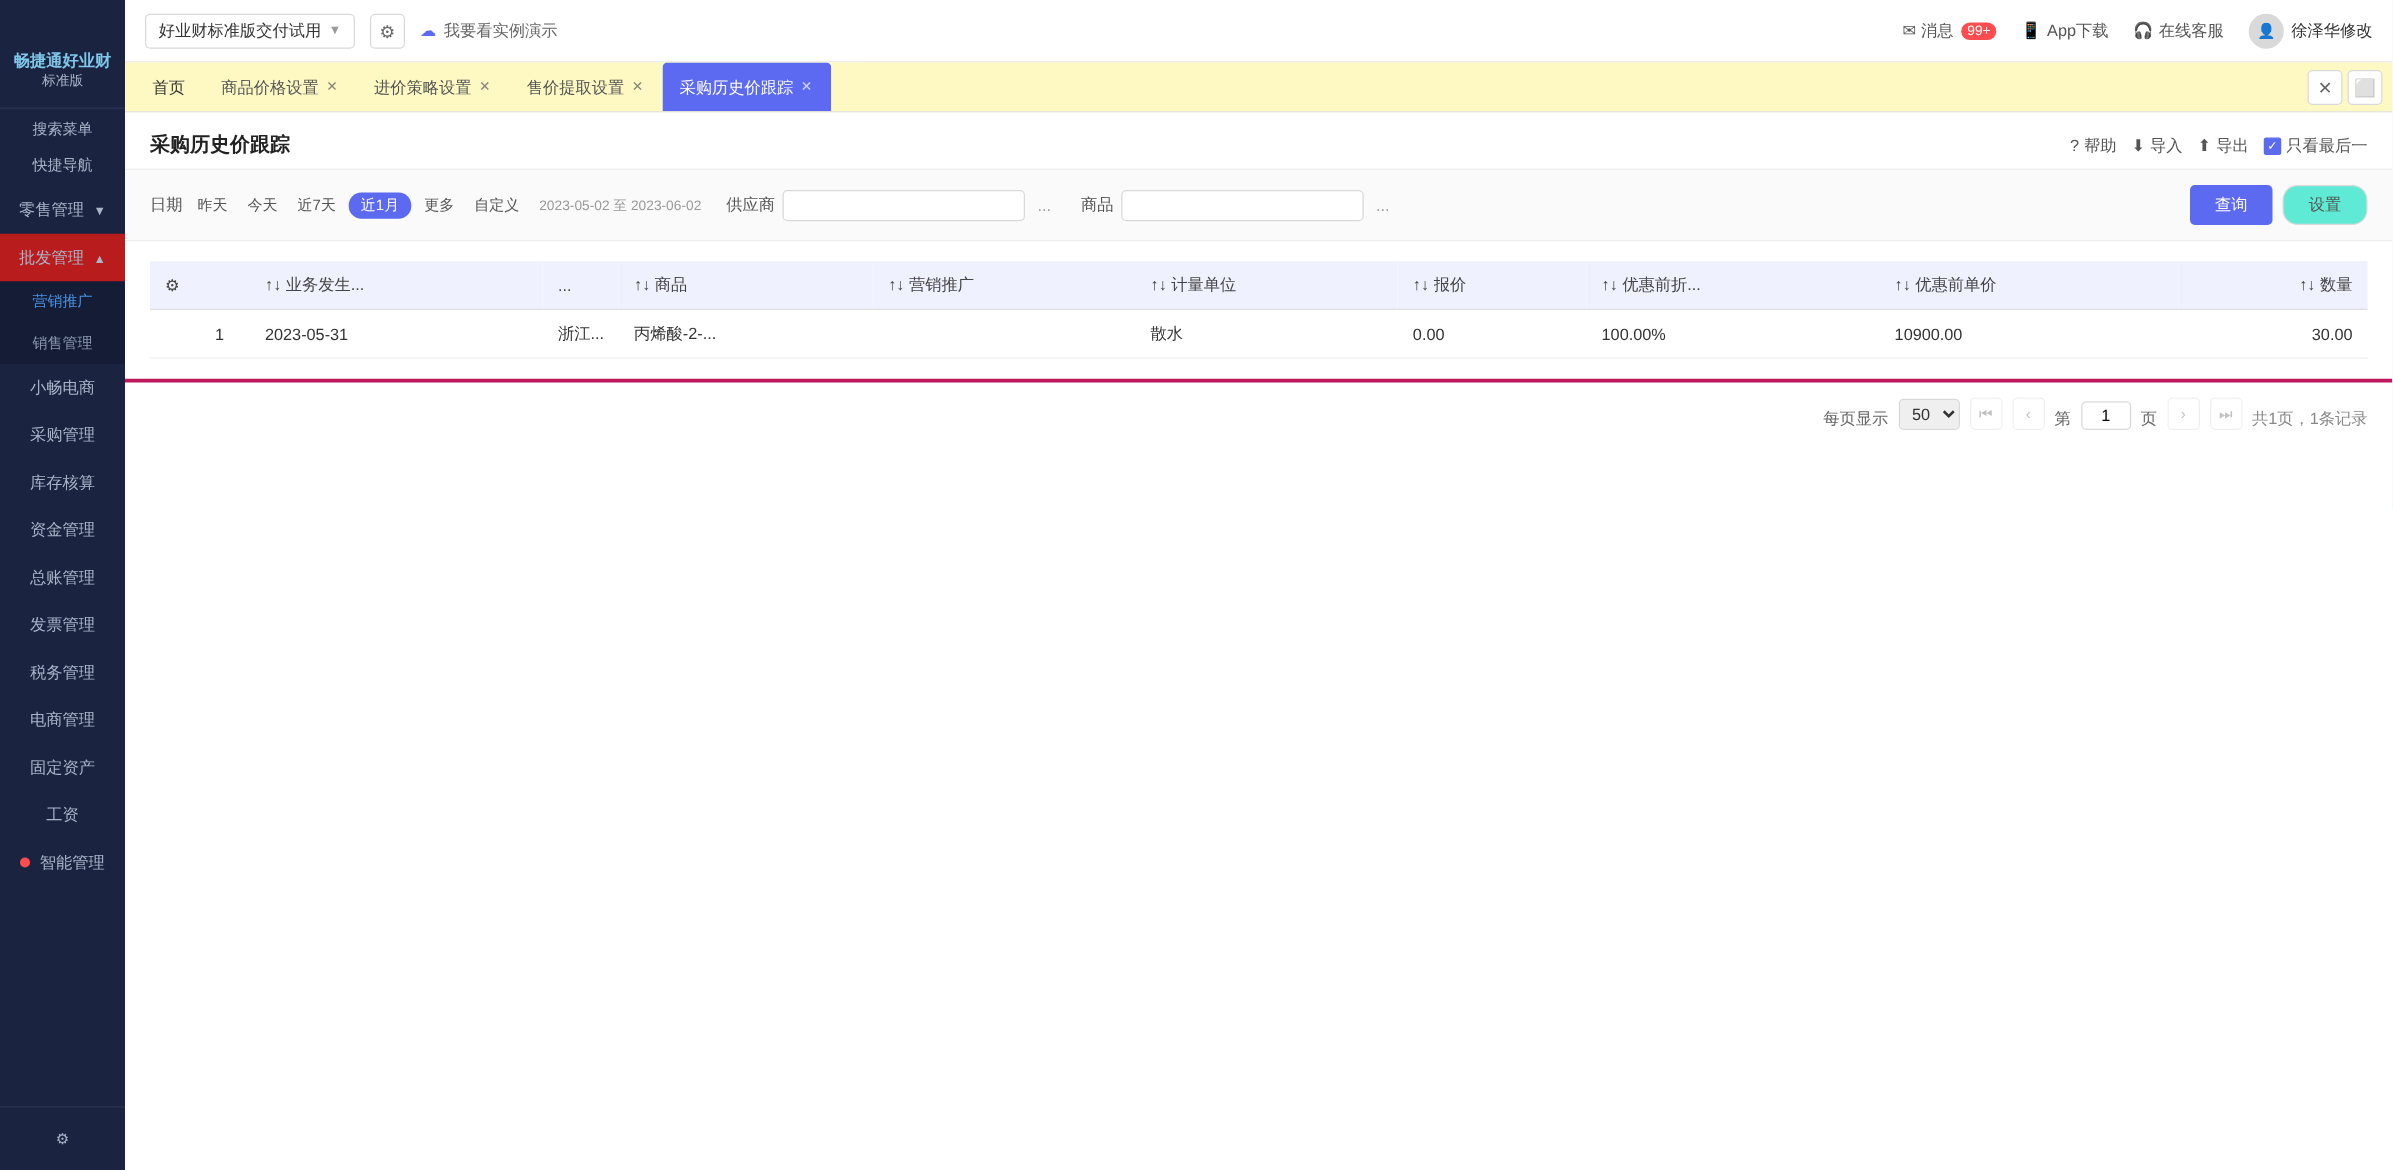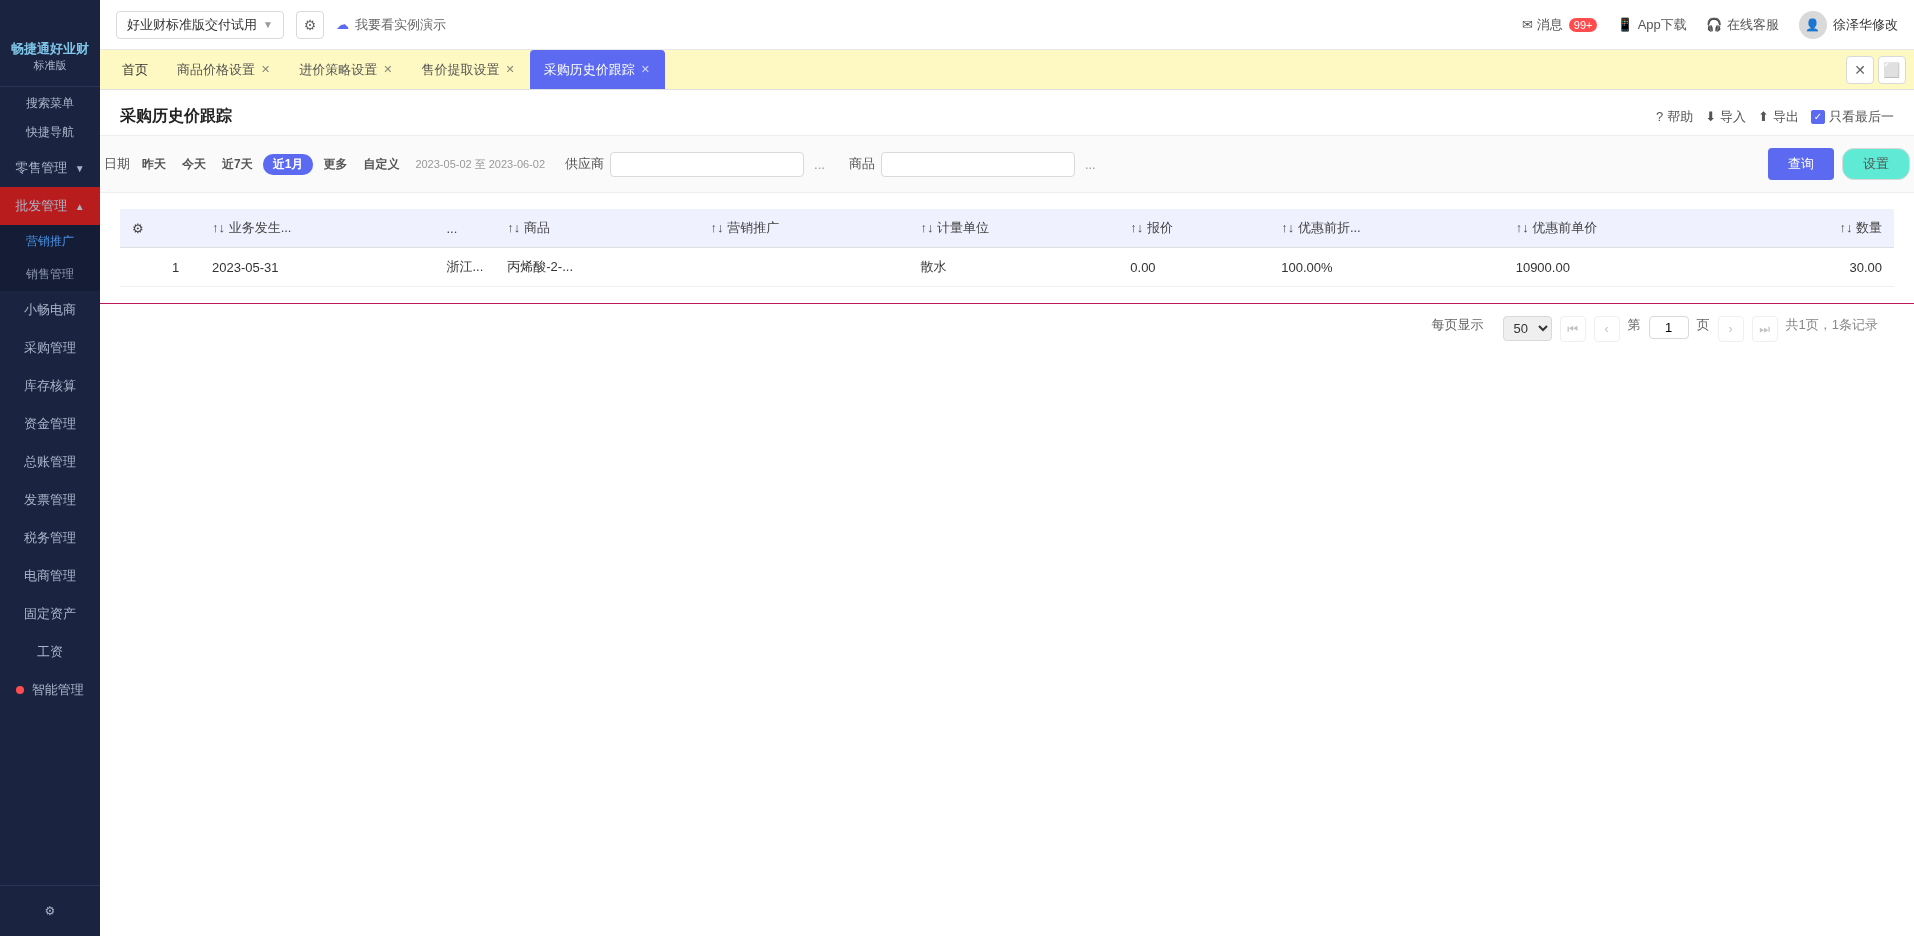--- a/index.html
+++ b/index.html
@@ -222,21 +222,21 @@
     }
     .checkbox-box {
       width: 14px; height: 14px;
       border: 1px solid #5b6af0; background: #5b6af0;
       border-radius: 2px; display: flex; align-items: center; justify-content: center;
     }
     .checkbox-box::after { content: '✓'; color: #fff; font-size: 10px; }
 
     
     .filter-area {
-      padding: 12px 4px;
+      padding: 12px 20px;
       background: #fafafa;
       border-top: 1px solid #eee;
       border-bottom: 1px solid #eee;
     }
     .filter-row {
       display: flex;
       align-items: center;
       gap: 20px;
       flex-wrap: wrap;
     }
@@ -249,21 +249,21 @@
       font-size: 13px;
       color: #555;
       white-space: nowrap;
     }
     .date-range-text {
       font-size: 11px;
       color: #999;
       margin-left: 4px;
     }
     .date-btns {
-      display: flex; gap: 4px; align-items: center; font-weight: bold;
+      display: flex; gap: 4px; align-items: center;
     }
     .date-btn {
       font-size: 12px;
       color: #555;
       cursor: pointer;
       padding: 2px 6px;
       border-radius: 3px;
     }
     .date-btn.active {
       background: #5b6af0;
@@ -331,37 +331,36 @@
       border-bottom: 1px solid #f0f0f0;
     }
     tbody td {
       padding: 10px 12px;
       color: #333;
       white-space: nowrap;
     }
 
     
     .pagination {
-      padding: 12px 36px;
-      display: flex;
-      align-items: flex-start;
+      padding: 12px 20px;
+      display: flex;
+      align-items: flex-end;
       justify-content: flex-end;
       gap: 8px;
       font-size: 13px;
       color: #555;
-      border-top: 1px solid #be185d;
+      border-top: 3px solid #be185d;
     }
     .pagination-label { color: #666; }
     .pagination-select {
       border: 1px solid #d9d9d9;
       border-radius: 4px;
       padding: 3px 6px;
       font-size: 13px;
       color: #333;
-      margin-left: 11px;
     }
     .pagination-btn {
       width: 26px; height: 26px;
       border: 1px solid #d9d9d9;
       border-radius: 4px;
       background: #fff;
       cursor: pointer;
       display: flex; align-items: center; justify-content: center;
       font-size: 12px; color: #666;
     }

